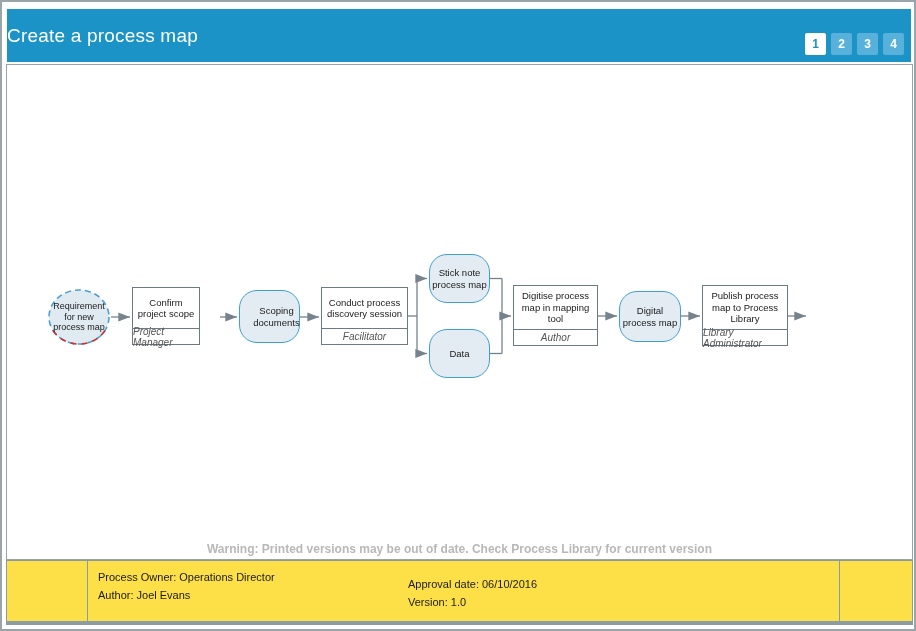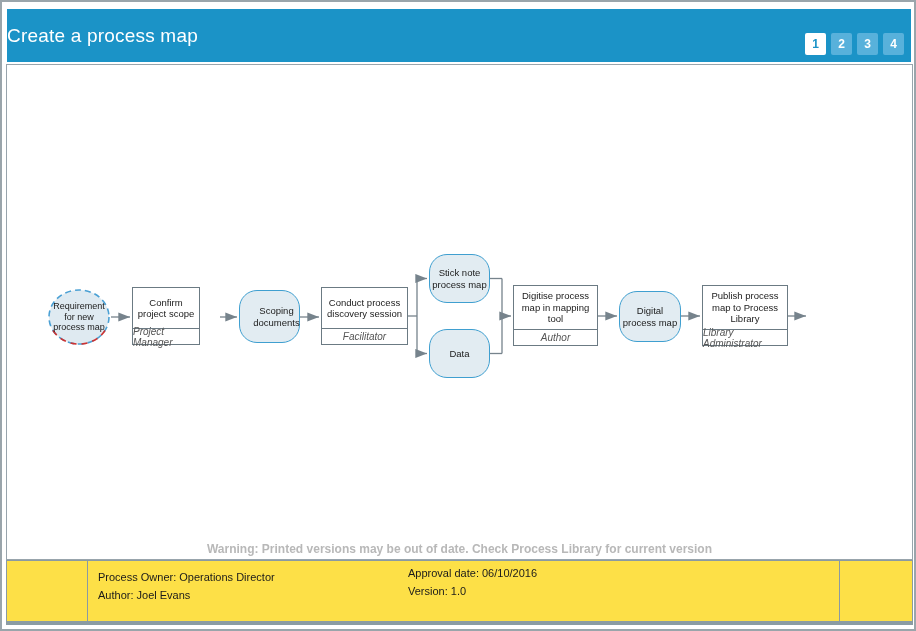--- a/index.html
+++ b/index.html
@@ -27,21 +27,21 @@
   .box-label{flex:1;display:flex;align-items:center;justify-content:center;text-align:center;font-size:9.5px;line-height:11.5px;padding:1px 3px;}
   .box-role{height:15px;border-top:1px solid #6b7a83;font-size:10px;font-style:italic;color:#555;display:flex;align-items:center;justify-content:center;}
   .deliverable{background:#e2ecf2;border:1.5px solid #3f9fd0;border-radius:18px;display:flex;align-items:center;justify-content:center;text-align:center;font-size:9.5px;line-height:11.5px;padding:2px;}
 
   
   .warning{position:absolute;left:4px;top:540px;width:907px;text-align:center;font-size:12px;font-weight:bold;color:#b8b8b8;}
   .footer-table{position:absolute;left:4px;top:558px;width:907px;height:65px;border:1px solid #8a9aa2;border-bottom:4px solid #8b9ca4;box-sizing:border-box;display:flex;background:#fde047;}
   .footer-cell-left{width:81px;border-right:1px solid #8a9aa2;box-sizing:border-box;}
   .footer-cell-mid{flex:1;position:relative;font-size:11px;color:#1a1a1a;}
   .footer-col1{position:absolute;left:10px;top:7px;line-height:18px;}
-  .footer-col2{position:absolute;left:320px;top:3px;line-height:18px;}
+  .footer-col2{position:absolute;left:320px;top:14px;line-height:18px;}
   .footer-cell-right{width:73px;border-left:1px solid #8a9aa2;box-sizing:border-box;}
 </style>
 </head>
 <body>
 
 <div class="page">
 
   <div class="header">
     <div class="header-title">Create a process map</div>
     <div class="pages">

